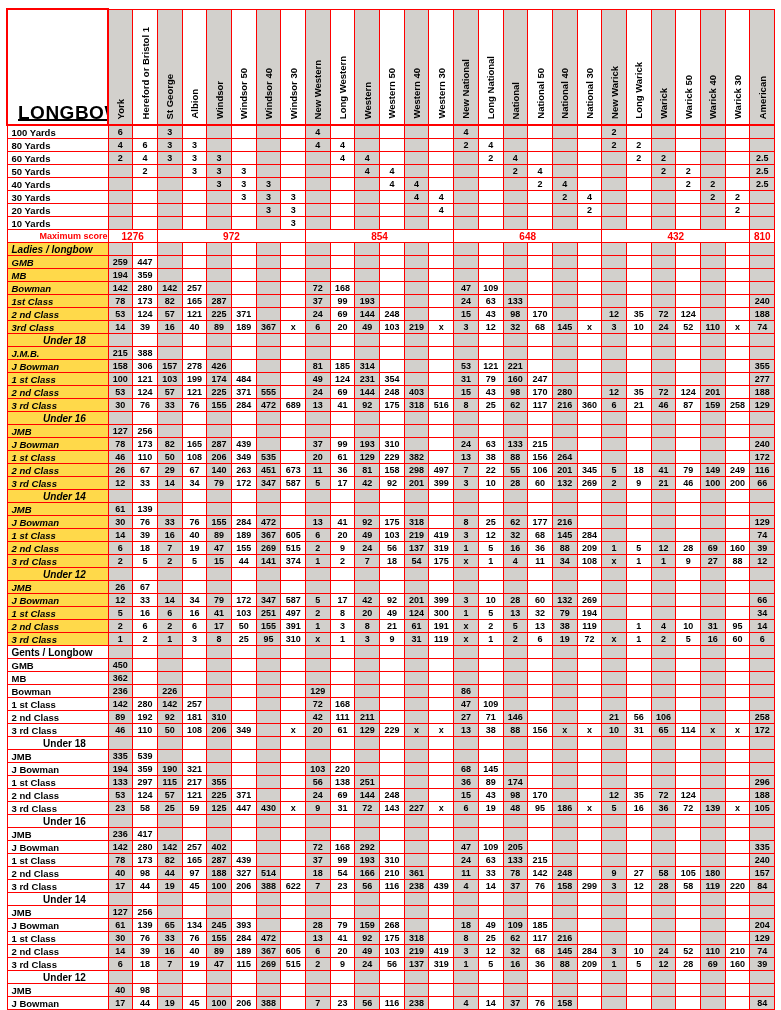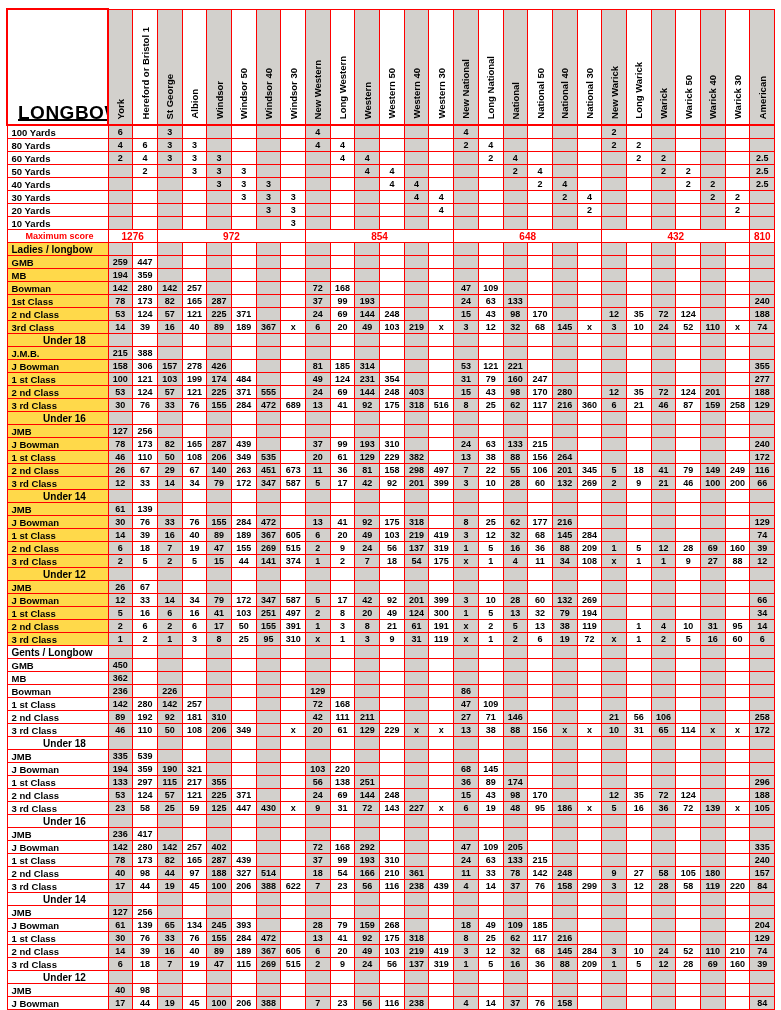--- a/index.html
+++ b/index.html
@@ -58,23 +58,23 @@
     color:#000;
   }
 
   
   td.lbl{
     text-align:left;
     padding-left:4px;
     font-size:9.5px;
     background:#fff;
   }
-  td.lbl.ylw{background:#ffd94a;}
+  td.lbl.ylw{background:#ffd94a;font-style:italic;}
   td.ctr{text-align:center;padding-left:14px;}
-  td.maxlabel{color:#ff0000;background:#fff;text-align:center;padding-left:4px;}
+  td.maxlabel{color:#ff0000;background:#fff;text-align:right;padding-left:4px;}
   td.maxval{color:#ff0000;font-size:10px;background:#fff;margin-top:47px;}
   tr.maxrow td{border-top-width:1px;}
   tr.sect td{height:12px;}
   td.grp{font-size:10px;}
 </style>
 </head>
 <body>
 
 <div id="sheet">
   <table>

